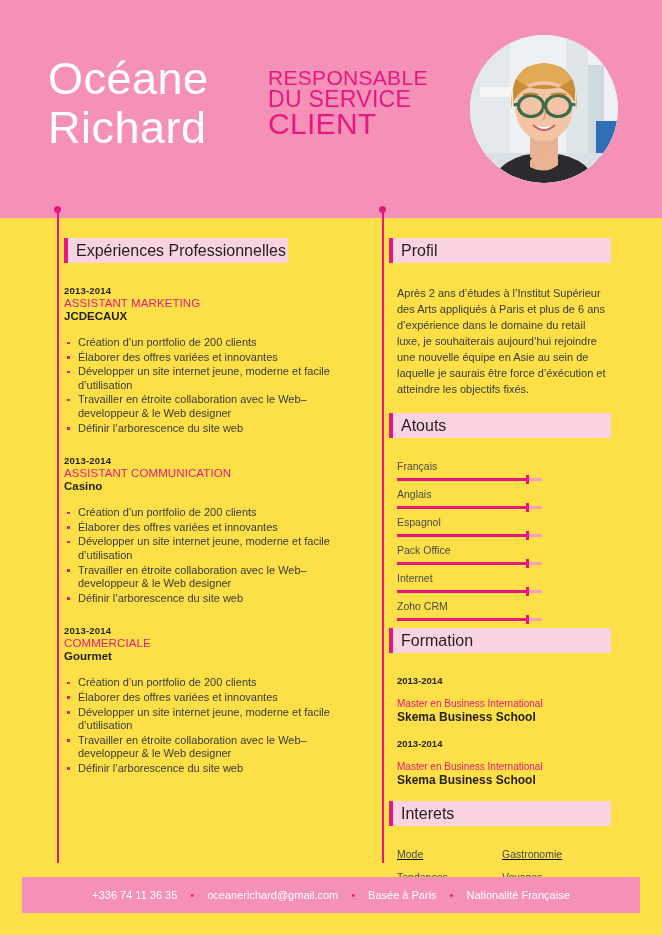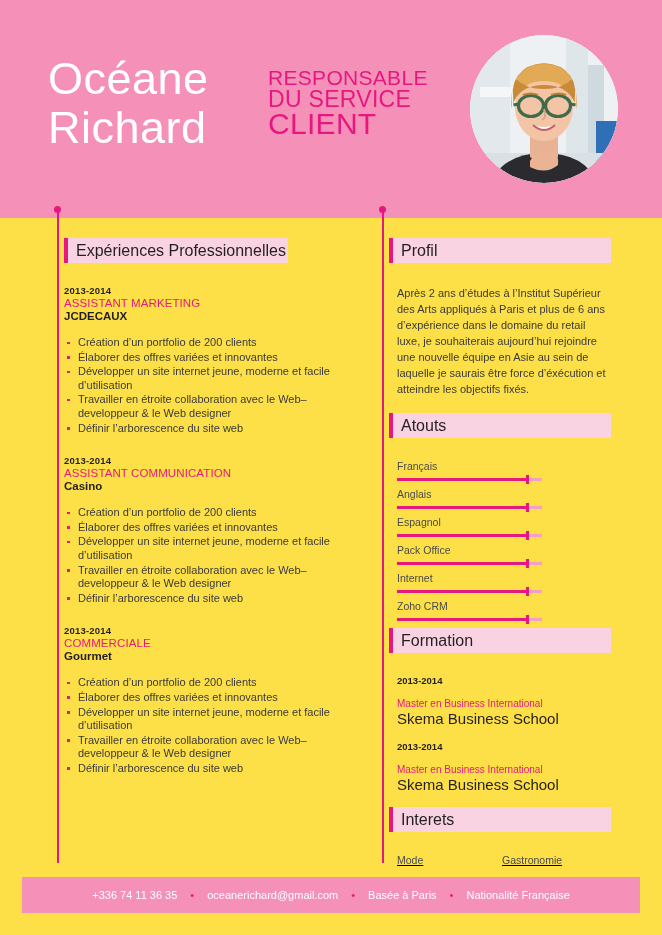--- a/index.html
+++ b/index.html
@@ -207,22 +207,22 @@
     font-size: 9.5px;
     font-weight: bold;
     color: #231f20;
   }
   .edu-degree {
     font-size: 10px;
     color: #e6187f;
     margin-top: 12px;
   }
   .edu-school {
-    font-size: 15px;
-    font-weight: normal;
+    font-size: 12px;
+    font-weight: bold;
     color: #231f20;
     margin-top: 1px;
   }
 
   
   .interests {
     margin-left: 8px;
     display: grid;
     grid-template-columns: 105px 105px;
     row-gap: 11px;

